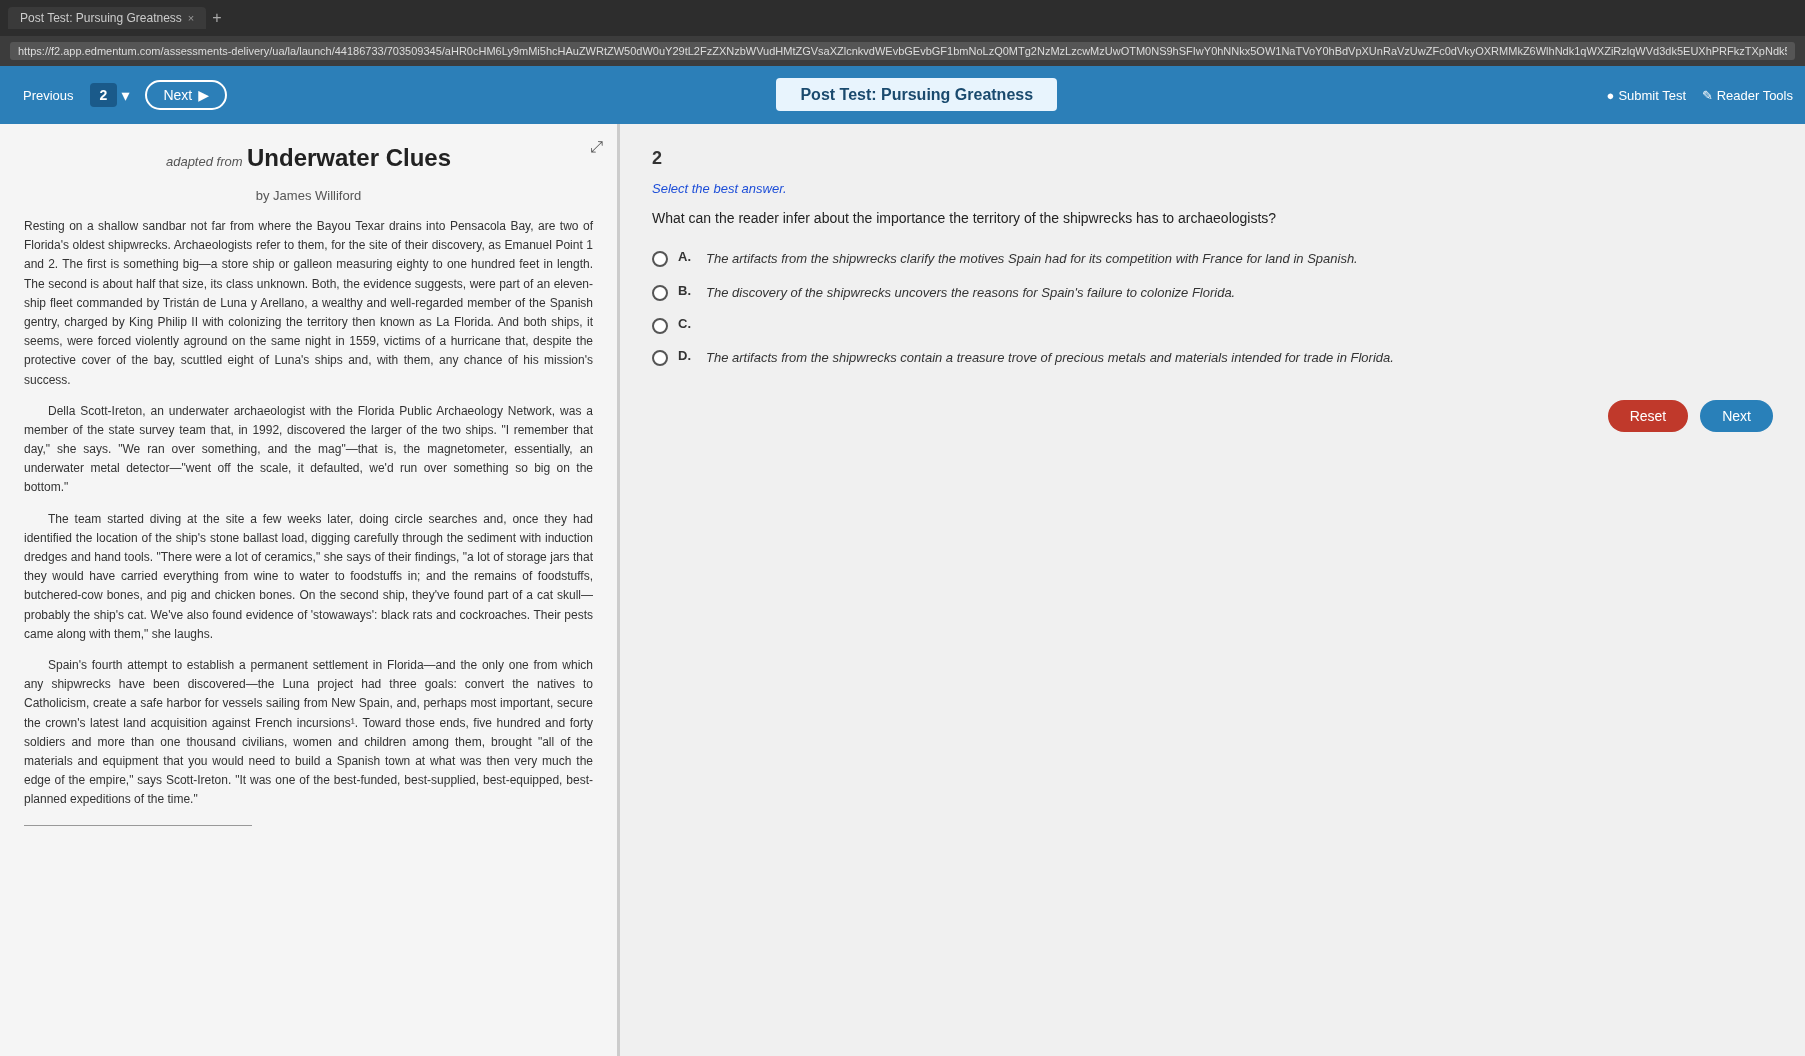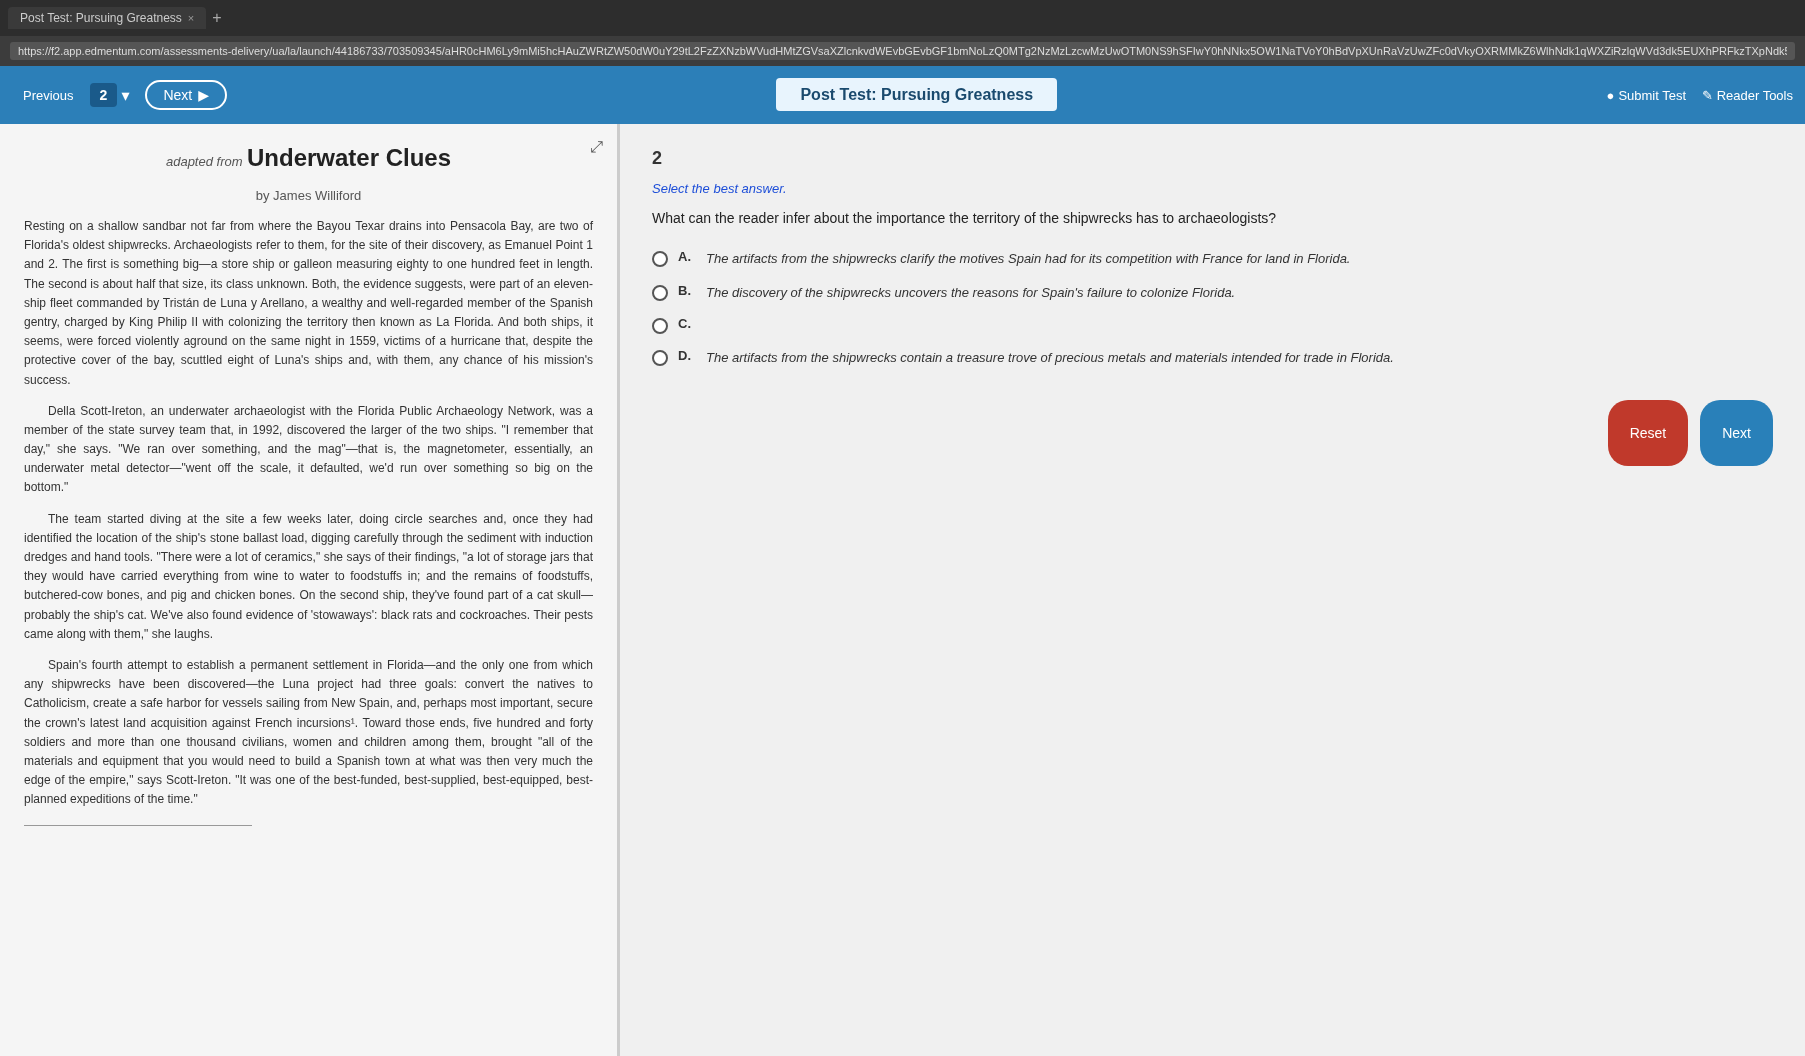--- a/index.html
+++ b/index.html
@@ -263,21 +263,21 @@
     .action-buttons {
       display: flex;
       gap: 12px;
       justify-content: flex-end;
     }
     .reset-btn {
       background: #c0392b;
       color: white;
       border: none;
       border-radius: 20px;
-      padding: 25px 22px;
+      padding: 8px 22px;
       font-size: 14px;
       cursor: pointer;
     }
     .next-btn {
       background: #2980b9;
       color: white;
       border: none;
       border-radius: 20px;
       padding: 8px 22px;
       font-size: 14px;
@@ -356,21 +356,21 @@
   <div class="question-panel">
     <div class="question-number">2</div>
     <div class="select-best">Select the best answer.</div>
     <div class="question-text">What can the reader infer about the importance the territory of the shipwrecks has to archaeologists?</div>
 
     <div class="answer-options">
 
       <div class="answer-option">
         <div class="radio-circle"></div>
         <span class="answer-label">A.</span>
-        <span class="answer-text">The artifacts from the shipwrecks clarify the motives Spain had for its competition with France for land in Florida.</span>
+        <span class="answer-text">The artifacts from the shipwrecks clarify the motives Spain had for its competition with France for land in Spanish.</span>
       </div>
 
       <div class="answer-option">
         <div class="radio-circle"></div>
         <span class="answer-label">B.</span>
         <span class="answer-text">The discovery of the shipwrecks uncovers the reasons for Spain's failure to colonize Florida.</span>
       </div>
 
       <div class="answer-option">
         <div class="radio-circle"></div>

